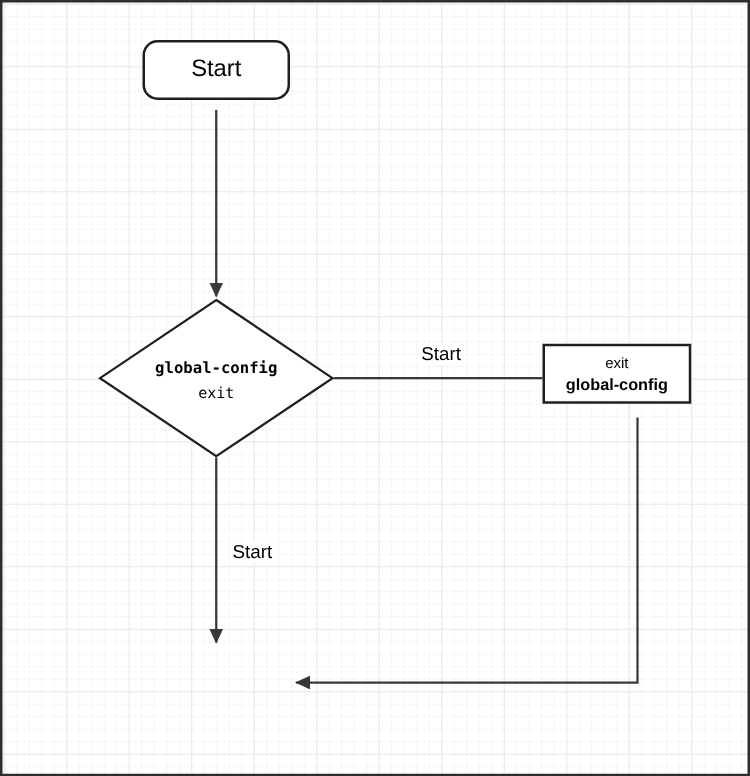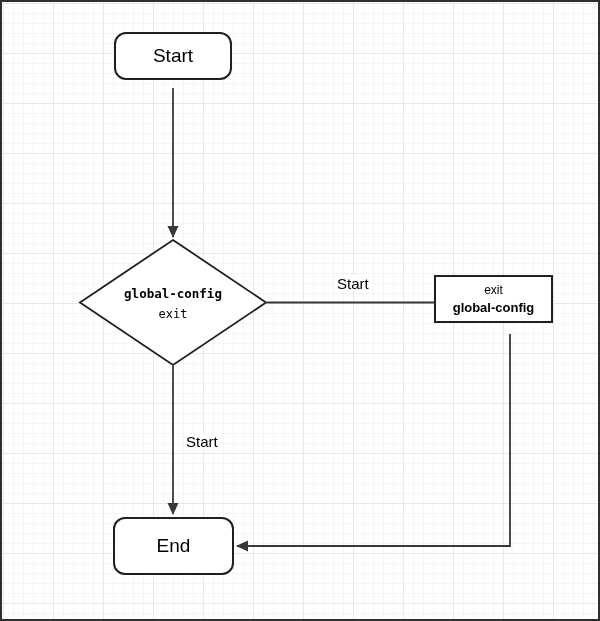--- a/index.html
+++ b/index.html
@@ -92,17 +92,14 @@
 
   <div class="edge-label edge-label-true">Start</div>
 
   <div class="edge-label edge-label-false">Start</div>
 
   <div class="node node-exit">
     <span>exit</span>
     <span class="bold-line">global-config</span>
   </div>
 
-  <div class="node rounded node-end">
-    <span>End</span>
-  </div>
 
 </div>
 
 </body></html>

